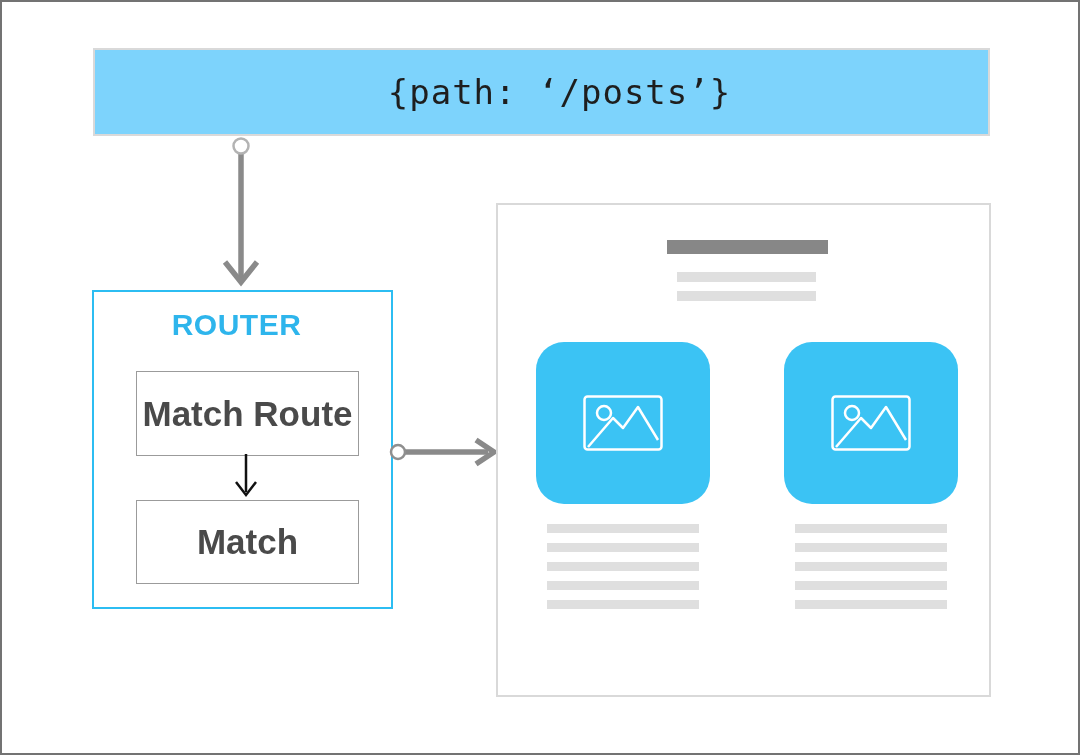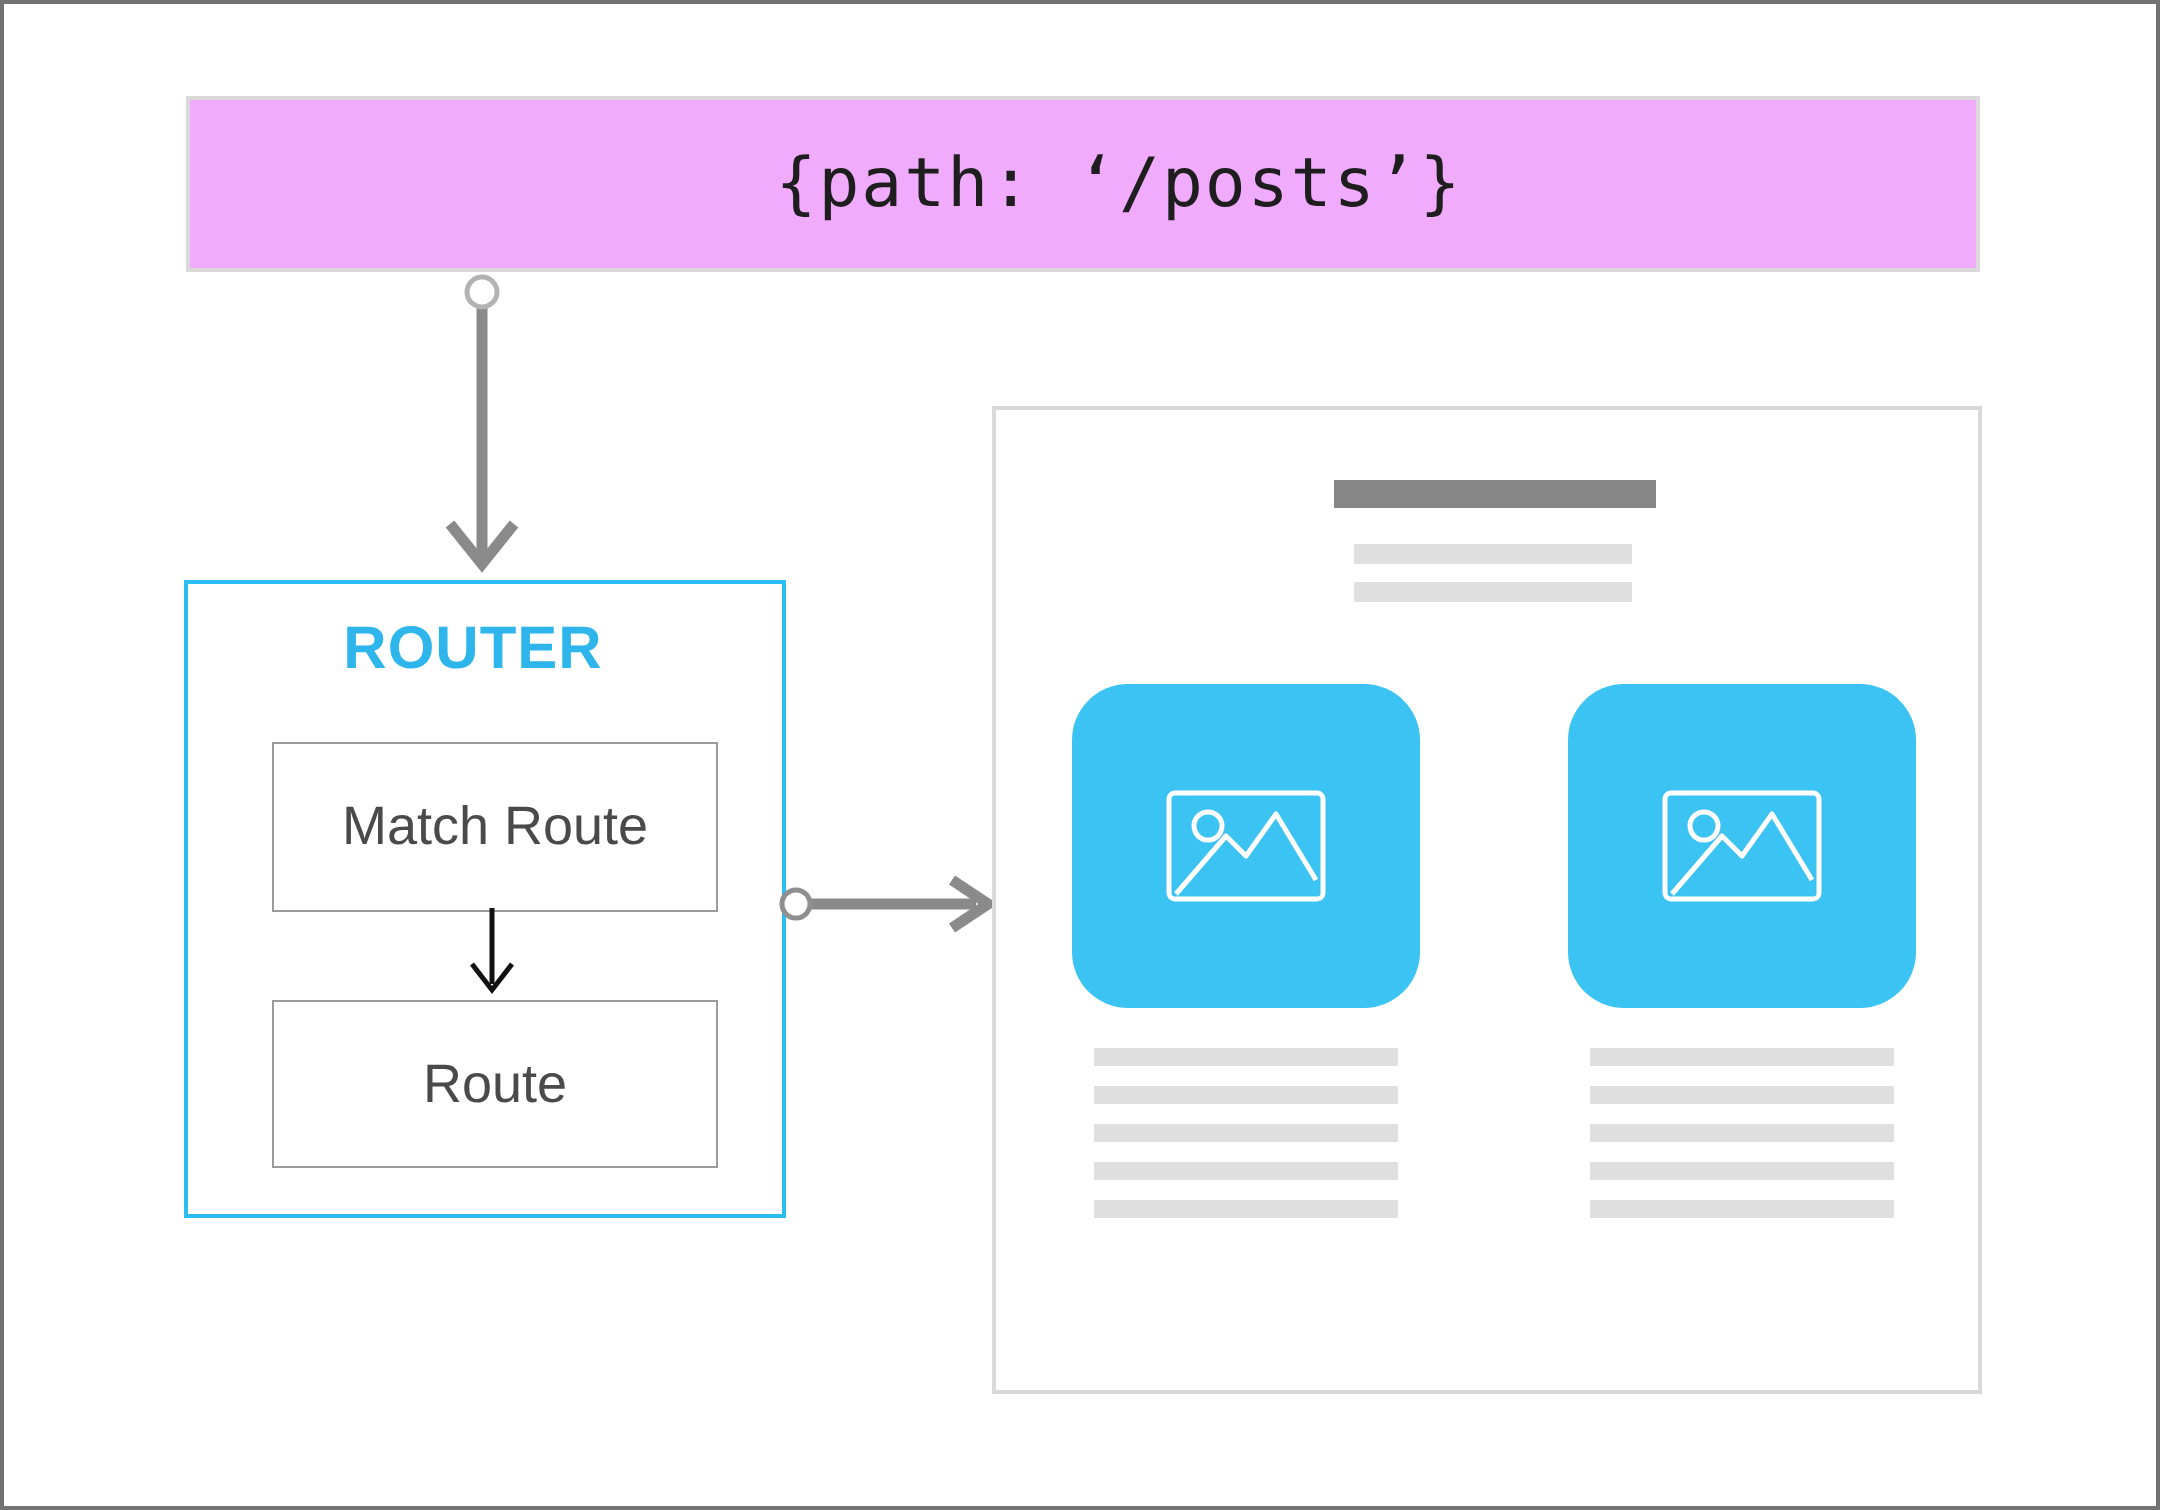--- a/index.html
+++ b/index.html
@@ -14,21 +14,21 @@
     border: 2px solid var(--frame-gray, #737373);
     overflow: hidden;
   }
 
   
   .route-box {
     position: absolute;
     left: 91px; top: 46px;
     width: 897px; height: 88px;
     border: 2px solid var(--box-border-gray, #d9d9d9);
-    background: #f0abfc;
+    background: #7dd3fc;
     display: flex; align-items: center; justify-content: center; padding-left: 36px;
   }
   .route-code {
     font-family: "DejaVu Sans Mono", "Liberation Mono", monospace;
     font-size: 34px;
     color: #1e1e1e;
     letter-spacing: 1px;
   }
 
   
@@ -56,22 +56,23 @@
   }
   .step-box {
     position: absolute;
     left: 42px;
     width: 223px;
     border: 1px solid var(--step-border-gray, #9b9b9b);
     background: #ffffff;
     display: flex; align-items: center; justify-content: center;
   }
   .step-box .step-label {
-    font-size: 27px;
+    font-size: 35px;
     color: var(--step-text-gray, #4a4a4a);
+    font-weight: bold;
   }
   .step-match  { top: 79px;  height: 85px; }
   .step-render { top: 208px; height: 84px; }
 
   
   .page-box {
     position: absolute;
     left: 494px; top: 201px;
     width: 495px; height: 494px;
     border: 2px solid var(--box-border-gray, #d9d9d9);
@@ -127,21 +128,21 @@
     <polyline points="6,126 22,146 38,126" fill="none" stroke="#8a8a8a" stroke-width="5.5"></polyline>
     <circle cx="22" cy="10" r="7.5" fill="#ffffff" stroke="#b3b3b3" stroke-width="2.5"></circle>
   </svg>
 
   <div class="router-box">
     <div class="router-title">ROUTER</div>
     <div class="step-box step-match">
       <span class="step-label">Match Route</span>
     </div>
     <div class="step-box step-render">
-      <span class="step-label">Route</span>
+      <span class="step-label">Match</span>
     </div>
   </div>
 
   <svg class="svg-abs step-arrow" width="28" height="44">
     <line x1="14" y1="0" x2="14" y2="38" stroke="#111111" stroke-width="2.5"></line>
     <polyline points="4,28 14,41 24,28" fill="none" stroke="#111111" stroke-width="2.5"></polyline>
   </svg>
 
   <svg class="svg-abs right-arrow" width="114" height="32">
     <line x1="17" y1="16" x2="100" y2="16" stroke="#8a8a8a" stroke-width="5.5"></line>

